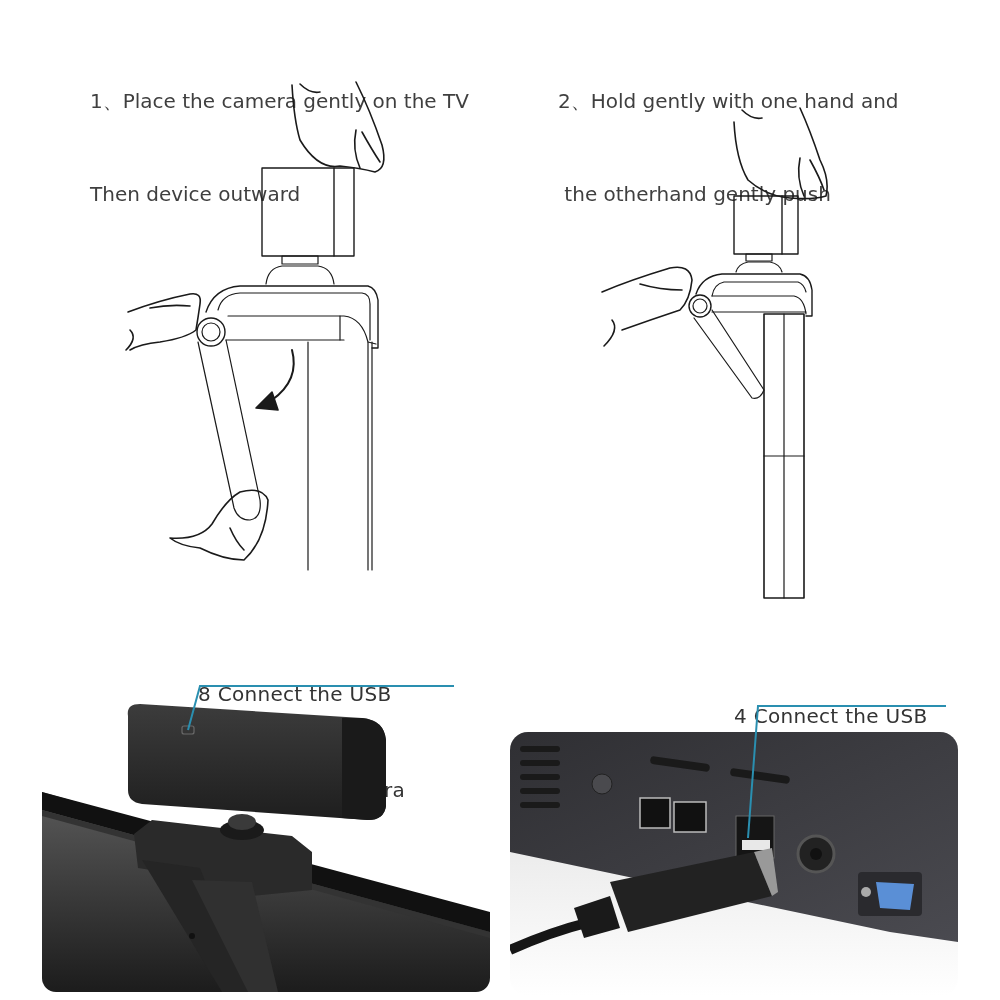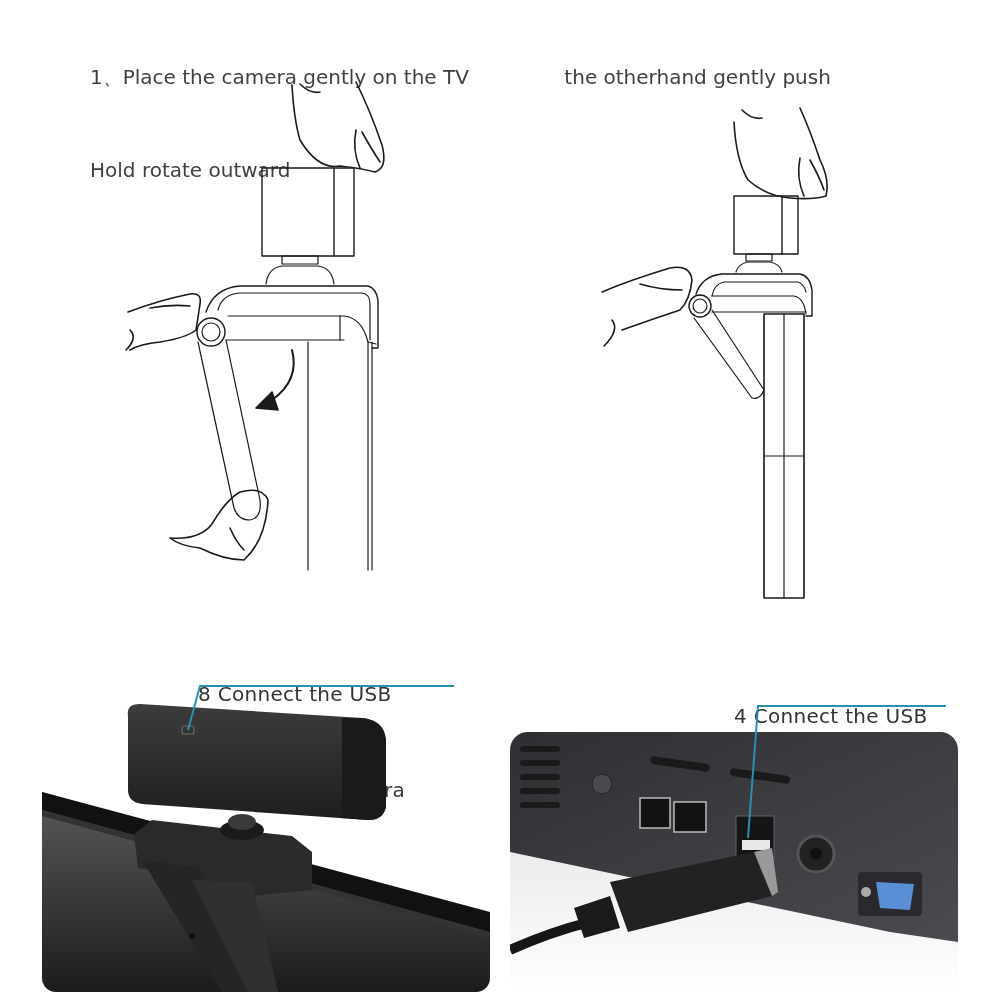--- a/index.html
+++ b/index.html
@@ -1,30 +1,31 @@
 <!DOCTYPE html>
 <html><head>
 <meta charset="utf-8">
 <style>
   html, body { margin:0; padding:0; background:#ffffff; }
   body { width:1000px; height:1000px; position:relative; overflow:hidden;
          font-family:"DejaVu Sans","Liberation Sans",sans-serif; color:#3a3a3a; }
-  .caption { position:absolute; font-size:20px; line-height:31px; color:#3f3f3f; white-space:pre; }
+  .caption { position:absolute; font-size:20px; line-height:31px; color:#3f3f3f; white-space:pre;margin-top:24px; }
   .caption-b { position:absolute; font-size:20px; line-height:32px; color:#333; letter-spacing:0.3px; white-space:pre; }
   svg { position:absolute; left:0; top:0; }
   .photo { position:absolute; overflow:hidden; }
 </style>
 </head>
 <body>
 
 <div class="caption" style="left:90px;top:0px;">
   <div>1、Place the camera gently on the TV</div>
-  <div>Hold rotate outward</div>
+  <div>Then device outward</div>
 </div>
 <div class="caption" style="left:558px;top:0px;">
+  <div>2、Hold gently with one hand and</div>
   <div> the otherhand gently push</div>
 </div>
 <div class="caption-b" style="left:198px;top:614px;">
   <div>8 Connect the USB</div>
   <div>cable to the camera</div>
 </div>
 <div class="caption-b" style="left:734px;top:636px;">
   <div>4 Connect the USB</div>
   <div>cable to the device</div>
 </div>

